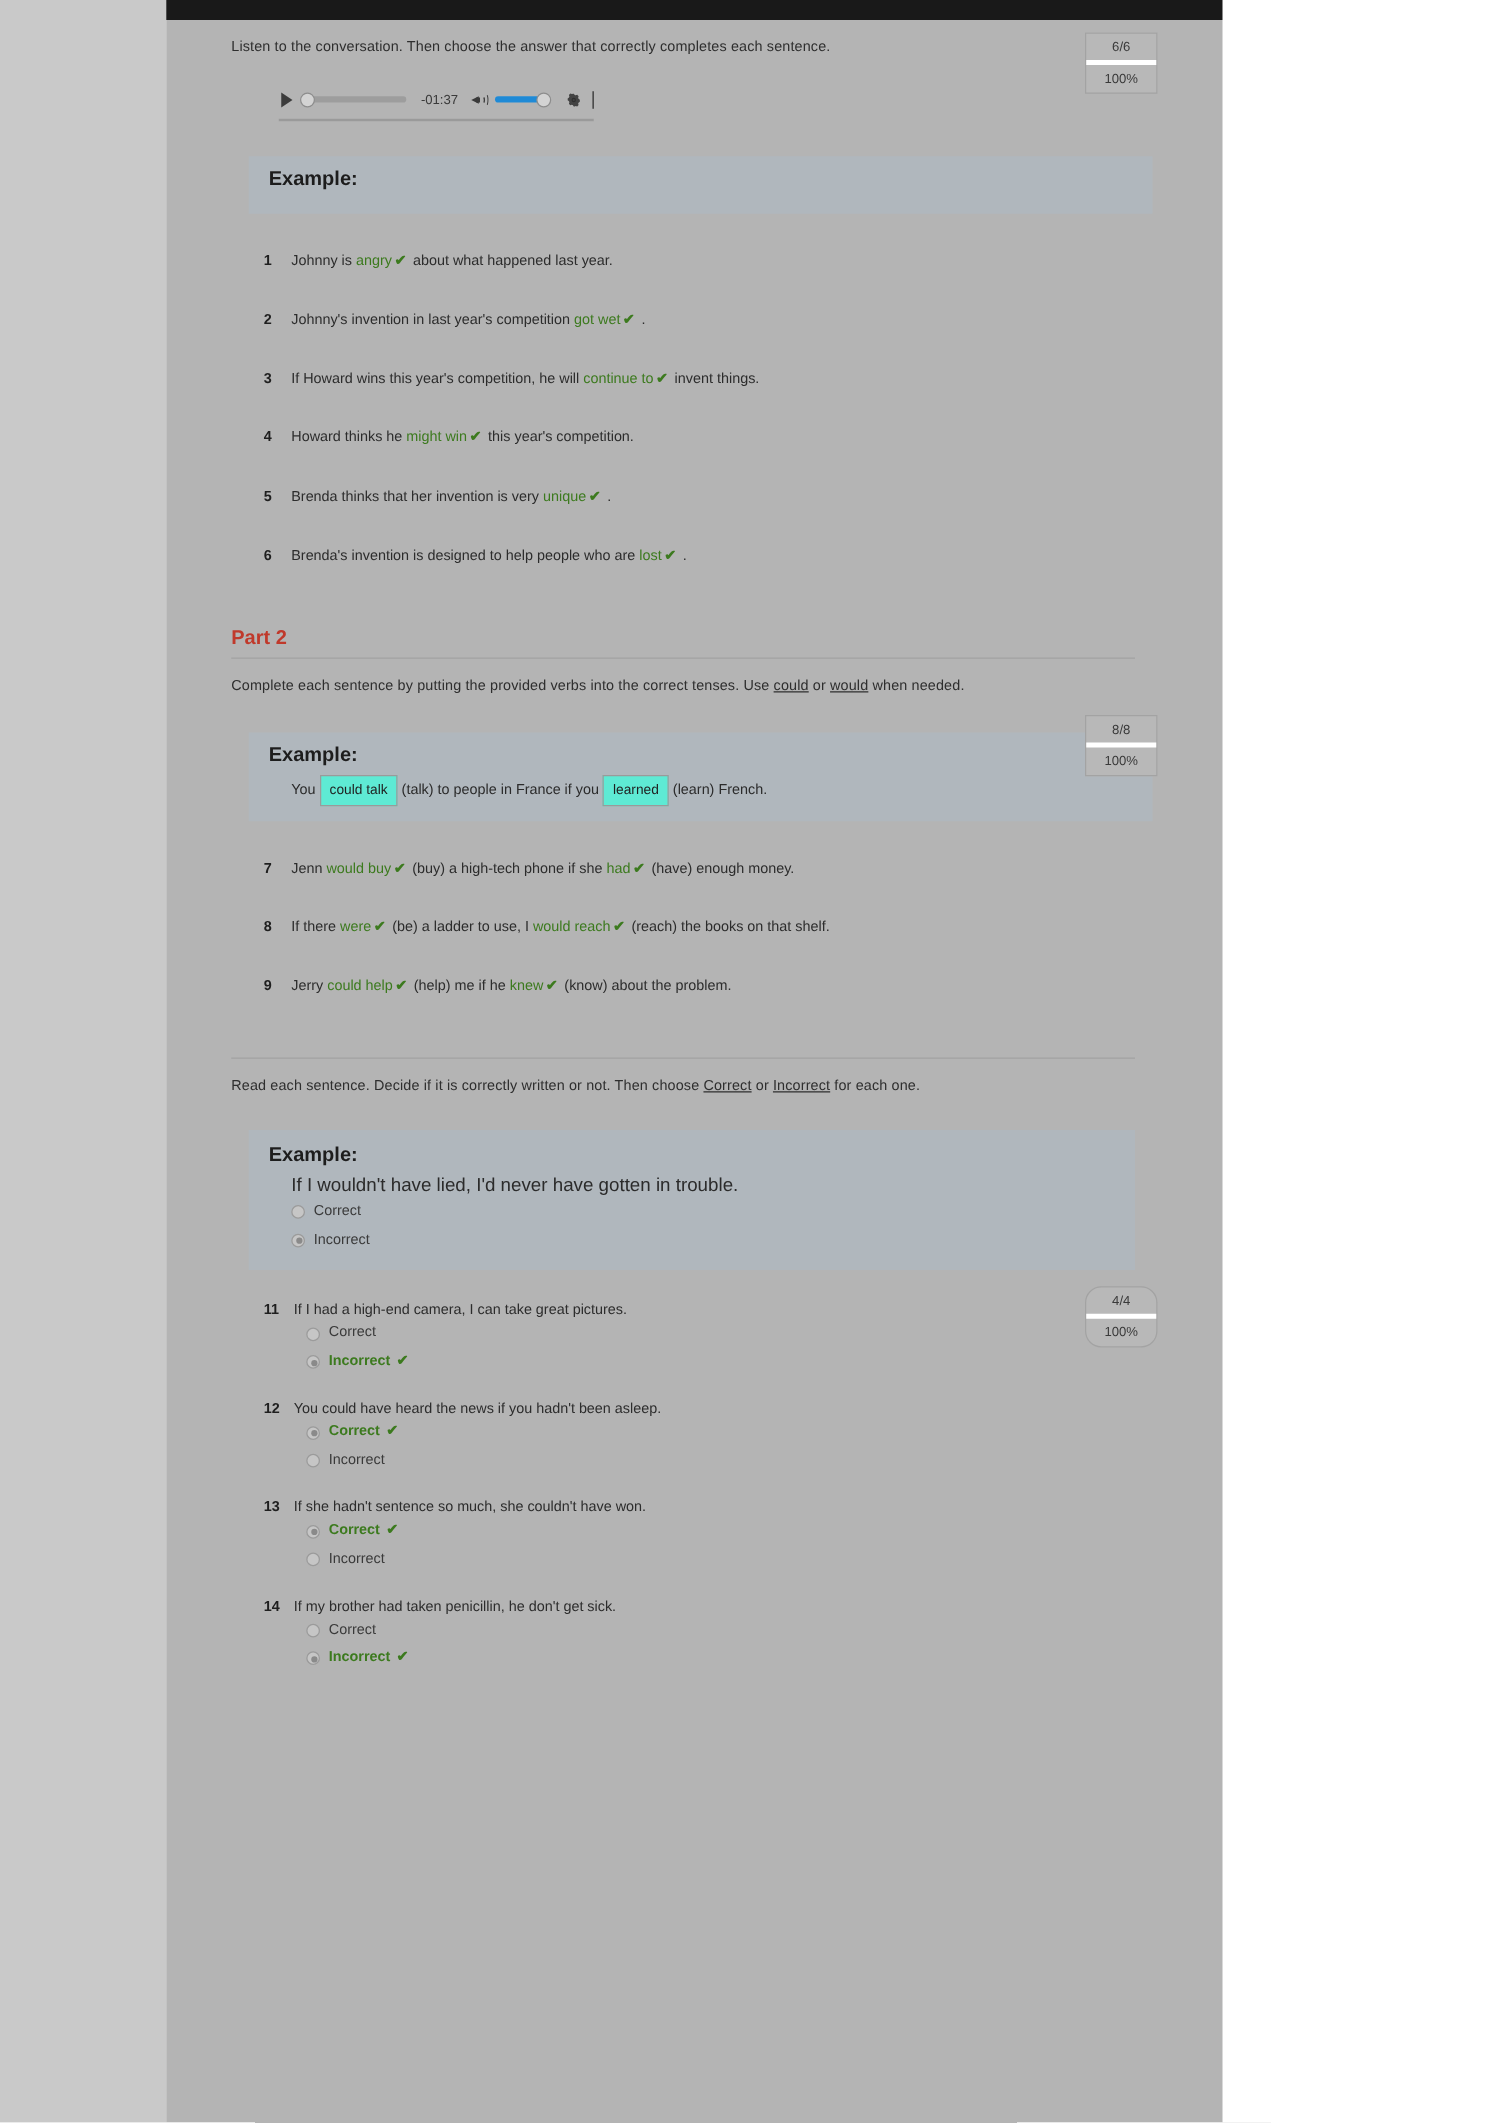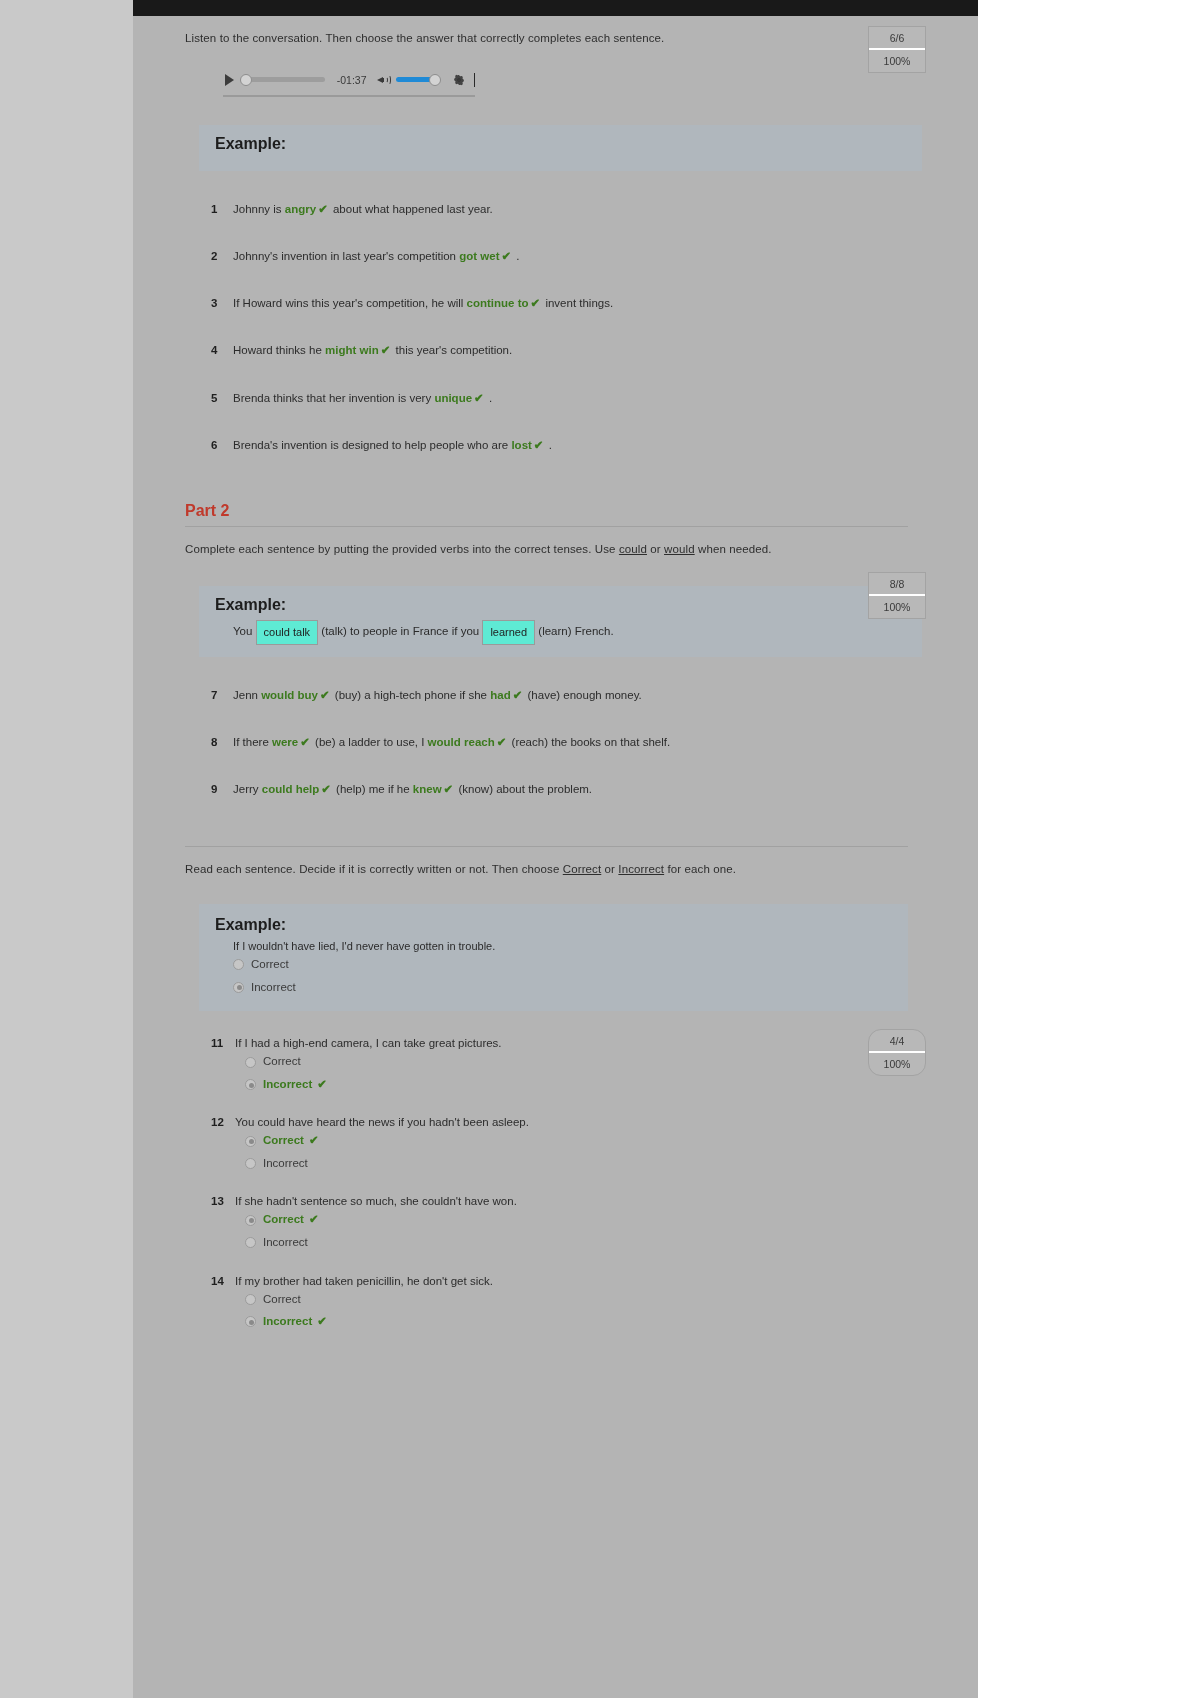--- a/index.html
+++ b/index.html
@@ -171,21 +171,21 @@
   }
   .qnum {
     font-weight: bold;
     width: 22px;
     flex: 0 0 22px;
     color: #1f1f1f;
   }
   .qtext { flex: 1; }
   .ans {
     color: #3c7a1e;
-    font-weight: bold;
+    font-weight: normal;
   }
   .tick {
     color: #3c7a1e;
     font-weight: bold;
     margin: 0 2px;
   }
 
   
   .part {
     margin-top: 48px;
@@ -202,21 +202,21 @@
   .score-box {
     position: absolute;
     right: 52px;
     width: 58px;
     border: 1px solid #a3a3a3;
     background: #b8b8b8;
     text-align: center;
     font-size: 10.5px;
     color: #3a3a3a;
   }
-  .score-box .frac { padding: 5px 0 4px; border-bottom: 2px solid #ffffff; }
+  .score-box .frac { padding: 5px 0 4px; border-bottom: 4px solid #ffffff; }
   .score-box .pct  { padding: 5px 0 5px; }
 
   
   .opts { margin-top: 3px; padding-left: 10px; }
   .opt {
     display: flex; align-items: center;
     font-size: 11.5px; color: #3a3a3a;
     margin-top: 3px; line-height: 1.7;
   }
   .radio {
@@ -238,21 +238,21 @@
   .q3 .qnum { width: 24px; flex: 0 0 24px; font-weight: bold; color:#1f1f1f; }
   .q3 .body { flex: 1; }
   .q3 .stem { color: #2c2c2c; }
 
   .ex3-box {
     margin: 26px 0 0 14px;
     background: #b0b7bd;
     padding: 12px 16px 14px 16px;
     width: 709px;
   }
-  .ex3-stem { font-size: 11px; color: #2b2b2b; padding-left: 18px; margin-top: 2px; }
+  .ex3-stem { font-size: 15px; color: #2b2b2b; padding-left: 18px; margin-top: 2px; }
   .ex3-opts { padding-left: 18px; }
 </style>
 </head>
 <body>
 
 <div id="page">
 
   <div class="gutter-left"></div>
   <div class="gutter-right"></div>
   <div class="topbar"></div>

